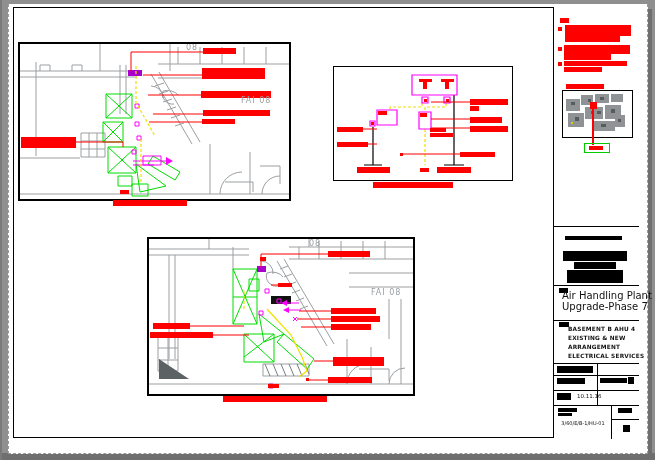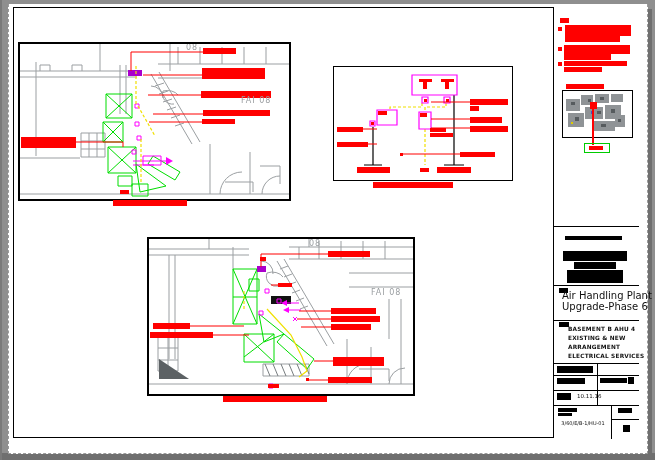--- a/index.html
+++ b/index.html
@@ -221,21 +221,21 @@
     <div class="tb">
 
       <div class="abs blk" style="left:11px;top:9px;width:57px;height:4px;"></div>
       <div class="abs blk" style="left:9px;top:24px;width:64px;height:10px;"></div>
       <div class="abs blk" style="left:20px;top:35px;width:42px;height:7px;"></div>
       <div class="abs blk" style="left:13px;top:43px;width:56px;height:13px;"></div>
       <div class="hline" style="left:0;top:58px;width:85px;"></div>
 
       <div class="abs blk" style="left:5px;top:61px;width:9px;height:5px;"></div>
       <div class="tb-text proj" style="left:8px;top:64px;">Air Handling Plant</div>
-      <div class="tb-text proj" style="left:8px;top:75px;">Upgrade-Phase 6</div>
+      <div class="tb-text proj" style="left:8px;top:75px;">Upgrade-Phase 7</div>
       <div class="hline" style="left:0;top:93px;width:85px;"></div>
 
       <div class="abs blk" style="left:5px;top:95px;width:10px;height:5px;"></div>
       <div class="tb-text dtitle" style="left:14px;top:98px;">BASEMENT B AHU 4</div>
       <div class="tb-text dtitle" style="left:14px;top:107px;">EXISTING &amp; NEW</div>
       <div class="tb-text dtitle" style="left:14px;top:116px;">ARRANGEMENT</div>
       <div class="tb-text dtitle" style="left:14px;top:125px;">ELECTRICAL SERVICES</div>
       <div class="hline" style="left:0;top:136px;width:85px;"></div>
 
       <div class="abs blk" style="left:3px;top:139px;width:36px;height:7px;"></div>

